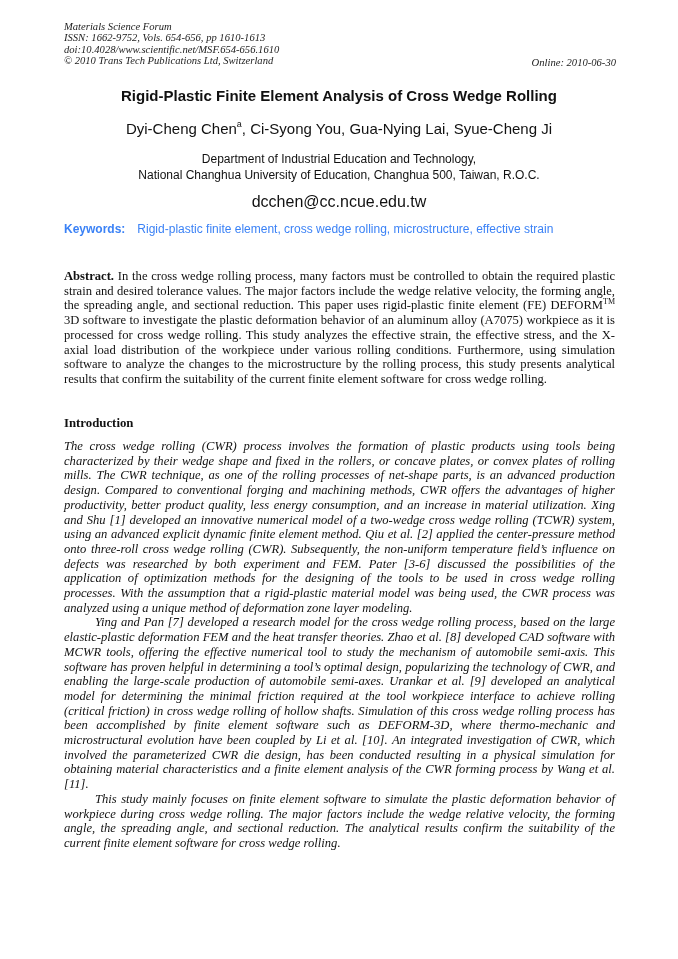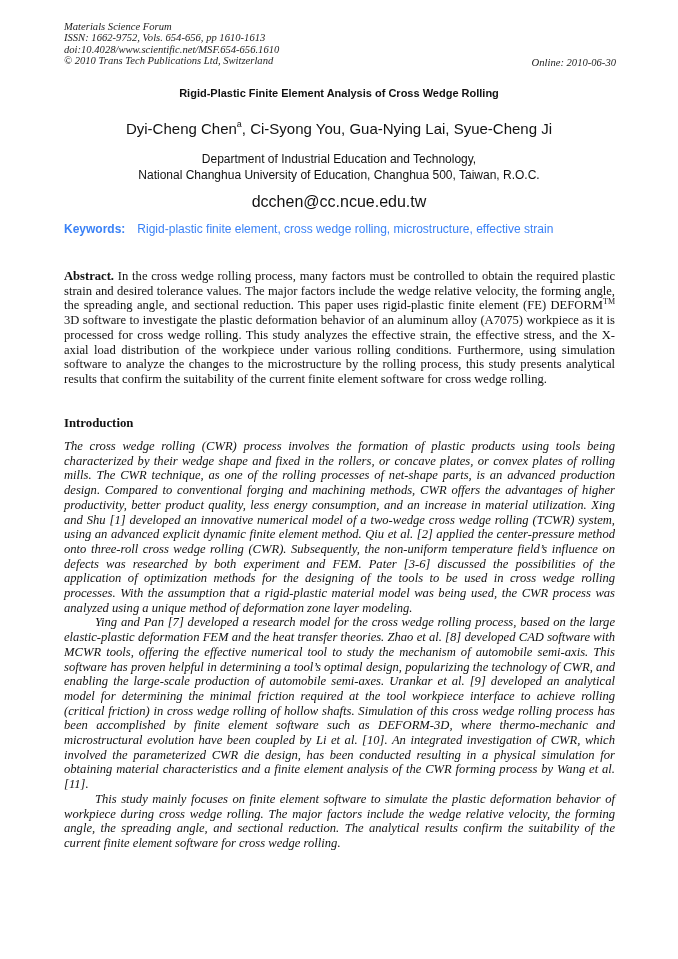--- a/index.html
+++ b/index.html
@@ -2,21 +2,21 @@
 <html><head>
 <meta charset="utf-8">
 <style>
   html, body { margin: 0; padding: 0; background: #ffffff; }
   body { width: 678px; height: 959px; position: relative; overflow: hidden; color: #111; }
   .page { position: absolute; left: 0; top: 6px; width: 678px; height: 959px; }
   .header { position: absolute; left: 64px; top: 15px; width: 552px;
             font-family: "Liberation Serif", serif; font-style: italic; font-size: 10.6px; line-height: 11.4px; color: #222; }
   .header .online { position: absolute; right: 0; top: 0; margin-top: 36px; }
   .title { position: absolute; left: 0; top: 81px; width: 678px; text-align: center;
-           font-family: "Liberation Sans", sans-serif; font-weight: bold; font-size: 11px; color: #111; }
+           font-family: "Liberation Sans", sans-serif; font-weight: bold; font-size: 15px; color: #111; }
   .authors { position: absolute; left: 0; top: 114px; width: 678px; text-align: center;
              font-family: "Liberation Sans", sans-serif; font-size: 15px; color: #111; }
   .authors sup { font-size: 9px; vertical-align: 7px; line-height: 0; }
   .affil { position: absolute; left: 0; top: 145px; width: 678px; text-align: center;
            font-family: "Liberation Sans", sans-serif; font-size: 12px; line-height: 16px; color: #111; }
   .email { position: absolute; left: 0; top: 187px; width: 678px; text-align: center;
            font-family: "Liberation Sans", sans-serif; font-size: 16px; color: #111; }
   .keywords { position: absolute; left: 64px; top: 216px; width: 560px;
               font-family: "Liberation Sans", sans-serif; font-size: 12px; color: #3b82f6; white-space: nowrap; }
   .keywords .kw-label { font-weight: bold; margin-right: 12px; }

